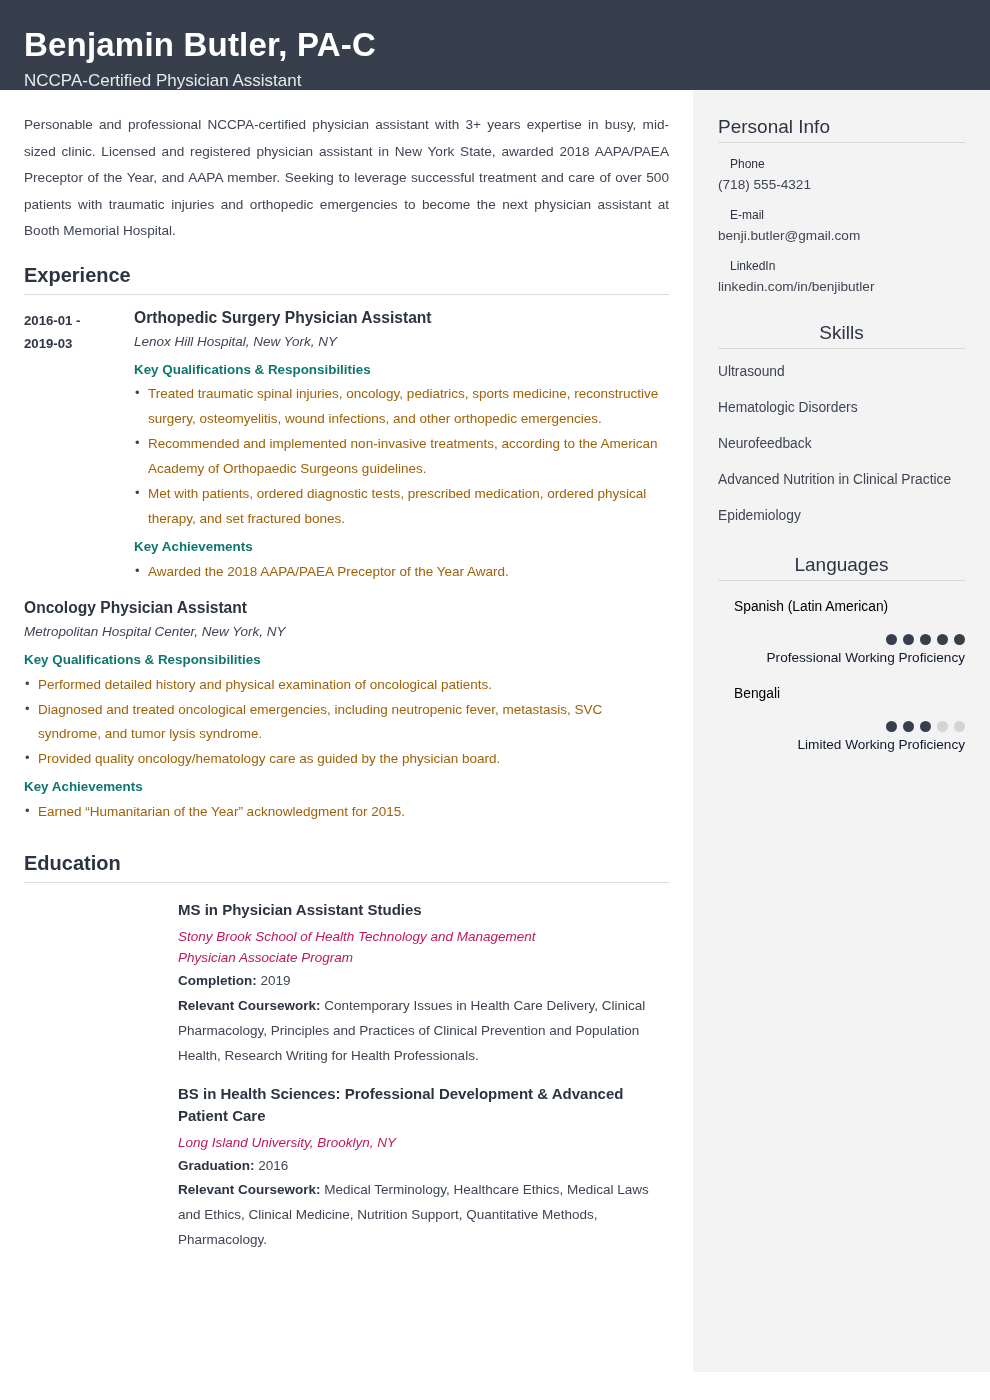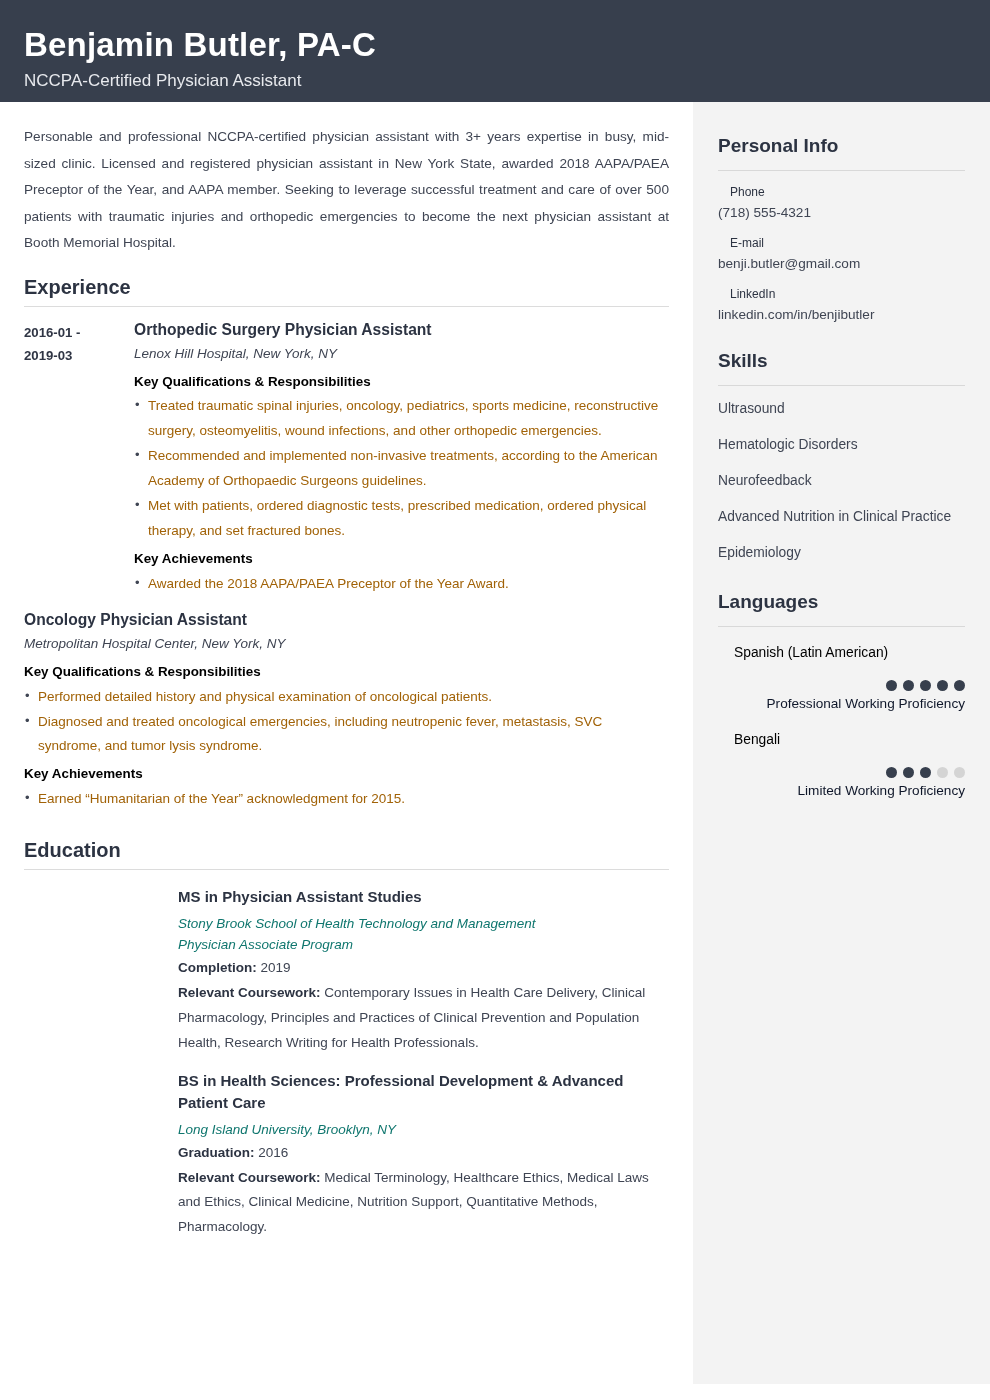--- a/index.html
+++ b/index.html
@@ -12,21 +12,21 @@
     font-family: "Liberation Sans", sans-serif;
     color: #3c4250;
     overflow: hidden;
   }
   .page { width: 990px; height: 1400px; position: relative; background: #fff; }
 
   
   .header {
     background: #373f4d;
     padding: 26px 24px 22px 24px;
-    height: 102px;
+    height: 90px;
   }
   .name {
     font-size: 33px; font-weight: bold; color: #ffffff;
     letter-spacing: 0.2px; line-height: 1.18; margin: 0 0 6px 0;
   }
   .job-title {
     font-size: 17px; color: #e8eaee; font-weight: normal;
     line-height: 1.2; margin: 0;
   }
 
@@ -66,21 +66,21 @@
   .entry-body { flex: 1 1 auto; min-width: 0; }
   .entry-title {
     font-size: 15.6px; font-weight: bold; color: #2c3342;
     line-height: 1.32; margin: 0 0 5px 0;
   }
   .entry-org {
     font-size: 13.5px; font-style: italic; color: #3f4553;
     line-height: 1.4; margin: 0 0 6px 0;
   }
   .sub-head {
-    font-size: 13.4px; font-weight: bold; color: #000000;
+    font-size: 13.4px; font-weight: bold; color: #0f766e;
     line-height: 1.45; margin: 8px 0 3px 0;
   }
   .sub-head.achv { margin-top: 5px; }
   ul.bullets { list-style: none; margin: 0 0 0 0; padding: 0; }
   ul.bullets li {
     position: relative; padding-left: 14px;
     font-size: 13.5px; line-height: 1.85; color: #a16207;
     margin-bottom: 0;
   }
   ul.bullets li::before {
@@ -91,36 +91,36 @@
   
   .edu-entry { display: flex; margin-top: 14px; gap: 44px; }
   .edu-entry.first { margin-top: 16px; }
   .edu-spacer { width: 110px; flex: 0 0 110px; }
   .edu-body { flex: 1 1 auto; min-width: 0; }
   .edu-degree {
     font-size: 15px; font-weight: bold; color: #2c3342;
     line-height: 1.45; margin: 0 0 5px 0;
   }
   .edu-school {
-    font-size: 13.5px; font-style: italic; color: #0f766e;
+    font-size: 13.5px; font-style: italic; color: #be185d;
     line-height: 1.62; margin: 0;
   }
   .edu-line {
     font-size: 13.5px; color: #3f4553; line-height: 1.85; margin: 0;
   }
   .edu-line b { color: #2c3342; font-weight: bold; }
 
   
   .side-head {
-    font-size: 19px; font-weight: bold; color: #2c3342;
-    margin: 11px 0 0 0; padding: 0 0 12px 0;
+    font-size: 19px; font-weight: normal; color: #2c3342;
+    margin: 4px 0 0 0; padding: 0 0 3px 0;
     border-bottom: 1px solid #d8d8d8;
     line-height: 1.2;
   }
-  .side-head.spaced { margin-top: 26px; }
+  .side-head.spaced { margin-top: 26px; text-align: center; }
   .info-label {
     font-size: 12px; font-weight: normal; color: #2c3342;
     margin: 13px 0 3px 12px; line-height: 1.35;
   }
   .info-value {
     font-size: 13.6px; color: #3f4553; line-height: 1.4; margin: 0;
     word-break: break-word;
   }
   .skill-item {
     font-size: 13.8px; color: #3f4553; line-height: 1.8;
@@ -178,20 +178,21 @@
       </div>
 
       <div class="entry">
         <div class="entry-body">
           <div class="entry-title">Oncology Physician Assistant</div>
           <div class="entry-org">Metropolitan Hospital Center, New York, NY</div>
           <div class="sub-head">Key Qualifications &amp; Responsibilities</div>
           <ul class="bullets">
             <li>Performed detailed history and physical examination of oncological patients.</li>
             <li>Diagnosed and treated oncological emergencies, including neutropenic fever, metastasis, SVC syndrome, and tumor lysis syndrome.</li>
+            <li>Provided quality oncology/hematology care as guided by the physician board.</li>
           </ul>
           <div class="sub-head achv">Key Achievements</div>
           <ul class="bullets">
             <li>Earned “Humanitarian of the Year” acknowledgment for 2015.</li>
           </ul>
         </div>
       </div>
 
       <h2 class="sec-head edu">Education</h2>
 

